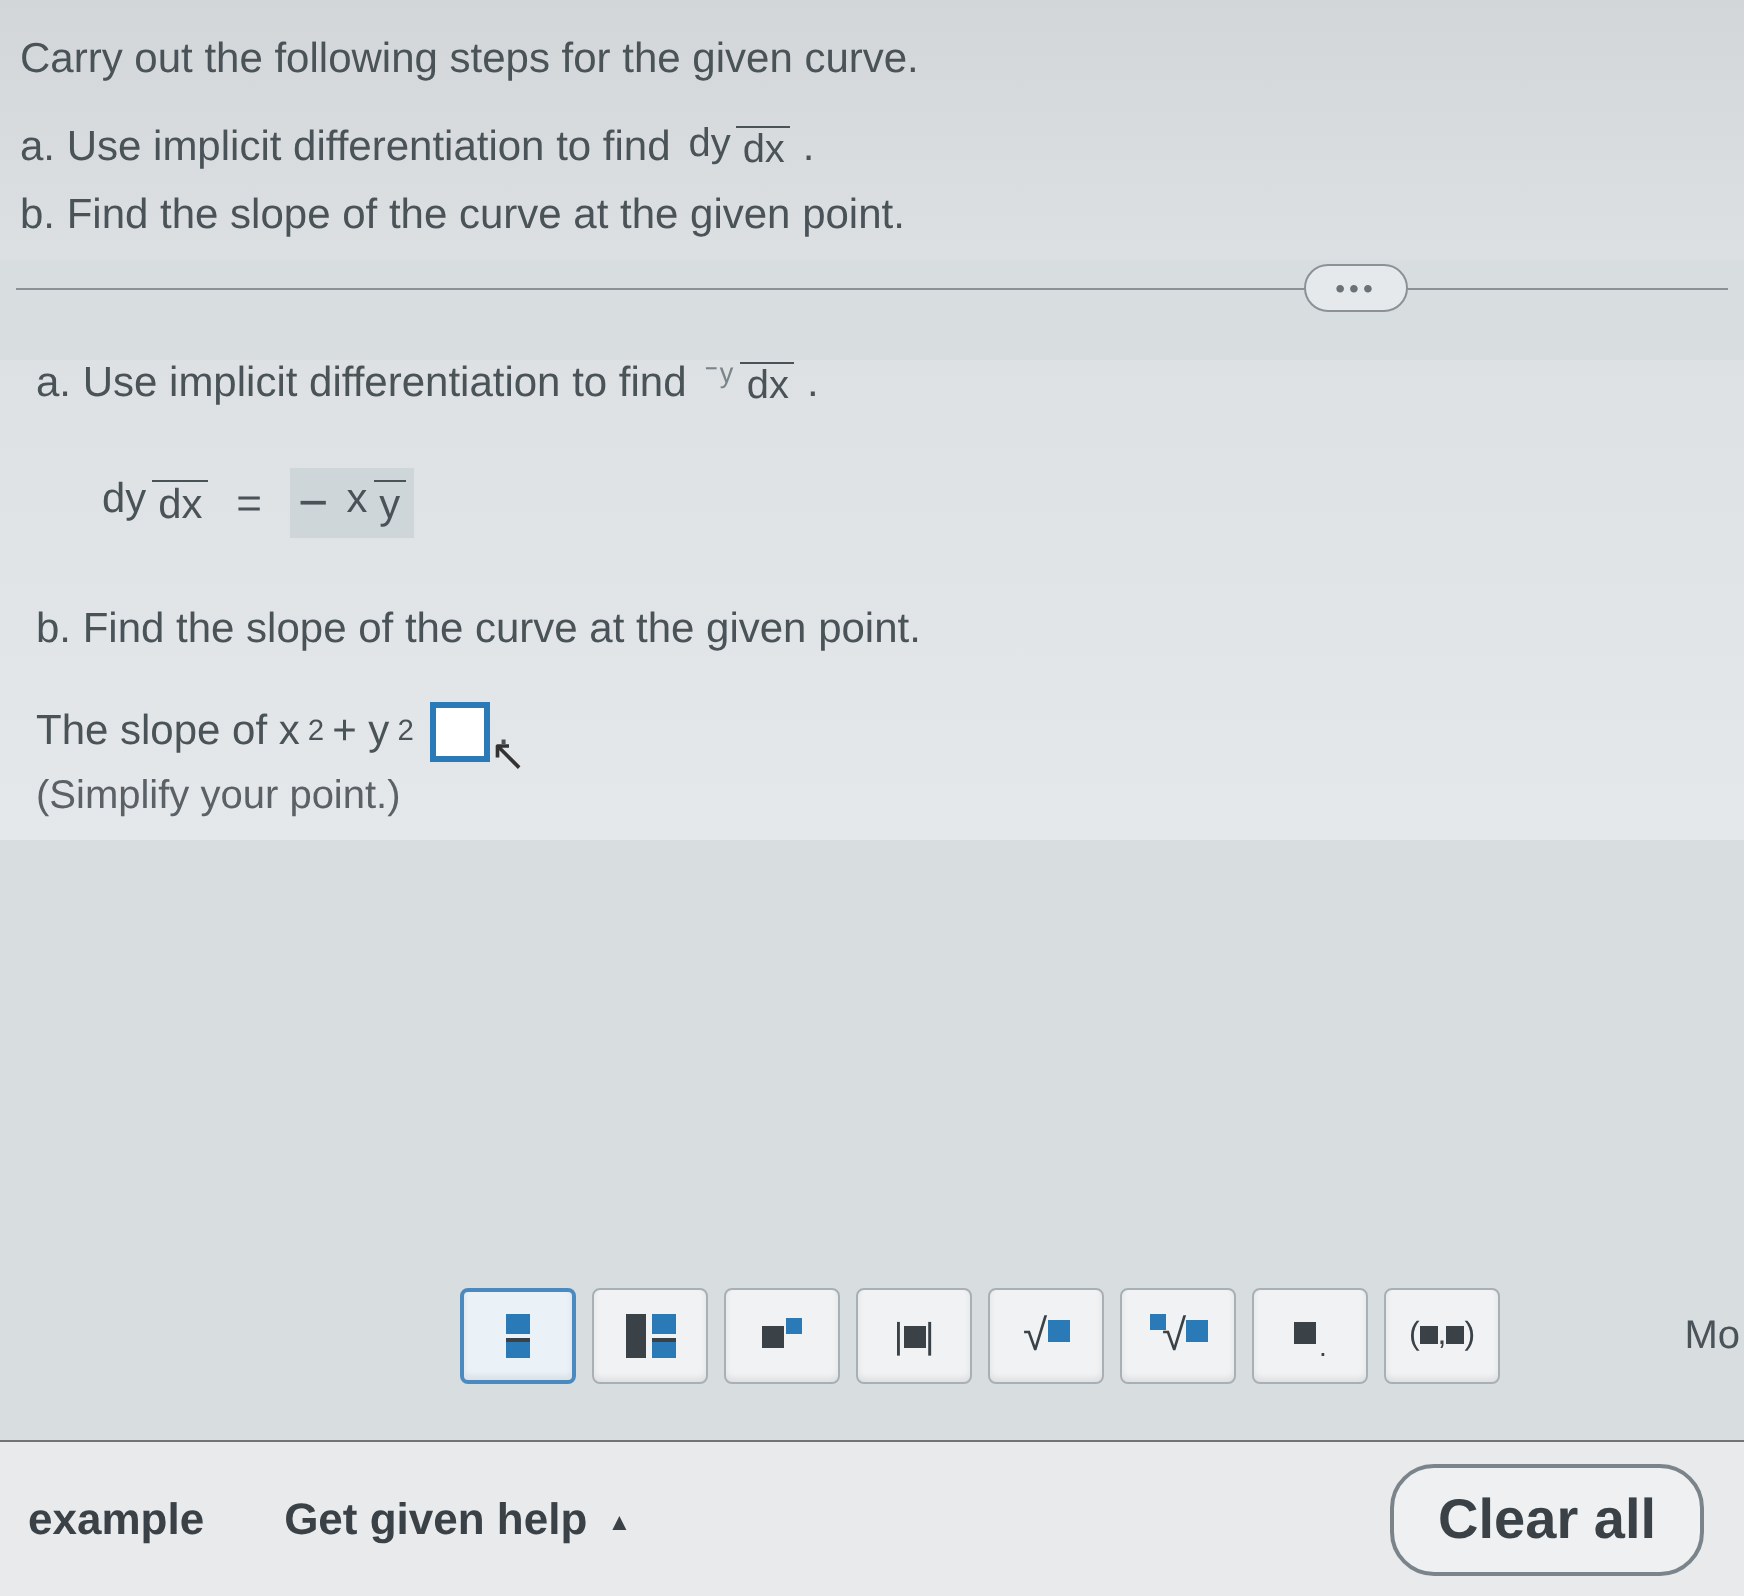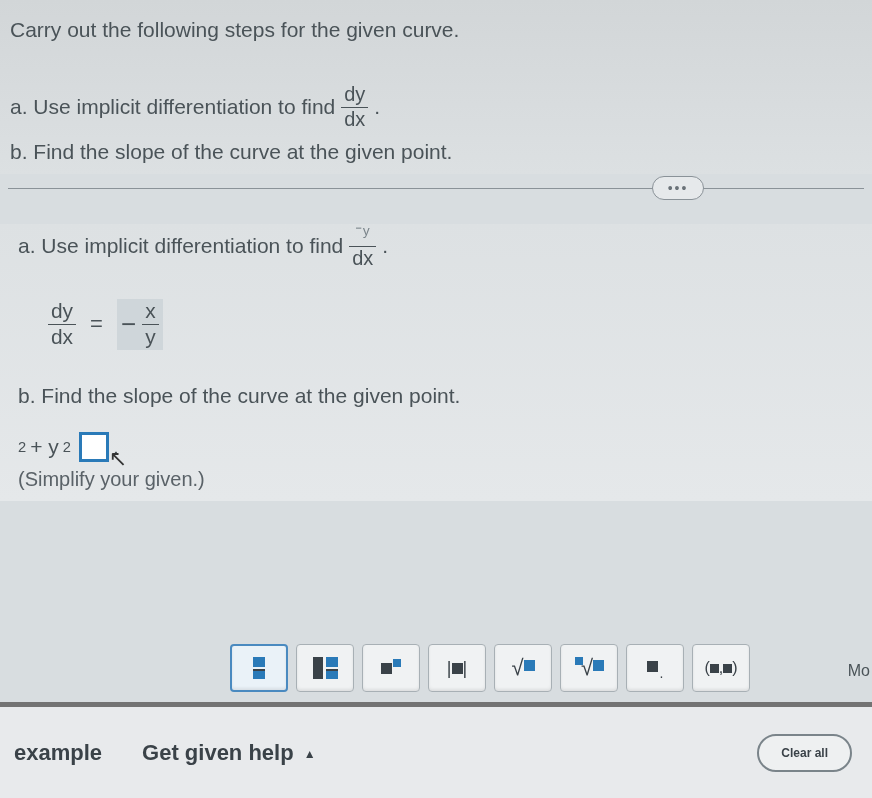--- a/index.html
+++ b/index.html
@@ -10,28 +10,28 @@
     height: 798px;
     overflow: hidden;
     color: #4a5358;
     font-size: 20px;
     position: relative;
   }
   .question-area {
     padding: 18px 20px 10px 10px;
     background: linear-gradient(to bottom, #d2d6d8 0%, #dce0e2 100%);
   }
-  .intro { margin-bottom: 43px; font-size: 21px; }
+  .intro { margin-bottom: 20px; font-size: 21px; }
   .part-a-q { display: flex; align-items: center; gap: 6px; font-size: 21px; }
   .part-b-q { margin-top: 10px; font-size: 21px; }
   .equation-line { margin: 26px 0 20px 32px; font-size: 23px; }
   sup { font-size: 0.7em; vertical-align: super; }
   .frac {
     display: inline-flex;
-    flex-direction: column;
+    flex-direction: row;
     align-items: center;
     vertical-align: middle;
     font-size: 0.95em;
     line-height: 1;
   }
   .frac .num { padding: 0 3px 2px 3px; }
   .frac .den { border-top: 1.5px solid #4a5358; padding: 2px 3px 0 3px; }
   .divider-row {
     position: relative;
     height: 30px;
@@ -115,50 +115,50 @@
   .tfrac { display:inline-flex; flex-direction:column; align-items:center; line-height:1; }
   .tfrac .tn { width:12px; height:10px; background:#2a7ab8; margin-bottom:2px; }
   .tfrac .td { width:12px; height:10px; background:#2a7ab8; border-top:2px solid #3a4248; padding-top:2px; }
   .mixed-wrap { display:flex; align-items:center; }
   .placeholder-sq { display:inline-block; width:11px; height:11px; background:#3a4248; }
   .placeholder-sq.blue { background:#2a7ab8; }
   .sup-sq { display:inline-block; width:8px; height:8px; background:#2a7ab8; vertical-align:super; margin-left:1px; }
   .bottom-bar {
     position: absolute;
     bottom: 0; left: 0; right: 0;
-    height: 96px;
+    height: 78px;
     background: #e8eaec;
-    border-top: 5px solid #737373;
+    border-top: 1px solid #737373;
     display: flex; align-items: center;
     padding: 0 20px 0 0;
   }
   .link-btn {
     font-size: 22px;
     font-weight: bold;
     color: #3a4248;
     padding: 0 20px;
     cursor: pointer;
   }
   .link-btn.partial { margin-left: -6px; }
   .caret-up { font-size: 12px; margin-left: 4px; vertical-align: middle; }
   .spacer { flex: 1; }
   .clear-btn {
     border: 2px solid #7a848a;
     border-radius: 22px;
     padding: 10px 22px;
-    font-size: 12px;
+    font-size: 28px;
     font-weight: bold;
     color: #3a4248;
     background: #eef0f1;
     cursor: pointer;
   }
   .mo-text {
     position: absolute;
     right: 0; bottom: 118px;
-    font-size: 16px; color: #4a5358;
+    font-size: 20px; color: #4a5358;
     padding-right: 2px;
   }
 </style>
 </head>
 <body>
 
 <div class="question-area">
   <div class="intro">Carry out the following steps for the given curve.</div>
   <div class="part-a-q">
     <span>a. Use implicit differentiation to find </span>
@@ -199,28 +199,29 @@
       <span class="frac">
         <span class="num">x</span>
         <span class="den">y</span>
       </span>
     </span>
   </div>
 
   <div class="part-b-ans">b. Find the slope of the curve at the given point.</div>
 
   <div class="slope-line">
+    <span>The slope of x</span>
       <sup>2</sup>
     <span> + y</span>
       <sup>2</sup>
     <span class="answer-box"></span>
     <span>.</span>
     <span class="cursor-arrow" style="position:relative;left:-12px;top:14px;">↖</span>
   </div>
-  <div class="simplify">(Simplify your given.)</div>
+  <div class="simplify">(Simplify your point.)</div>
 </div>
 
 <div class="toolbar">
   <div class="tool-btn active">
     <span class="tfrac">
       <span class="tn"></span>
         <span class="td"></span>
     </span>
   </div>
   <div class="tool-btn">

